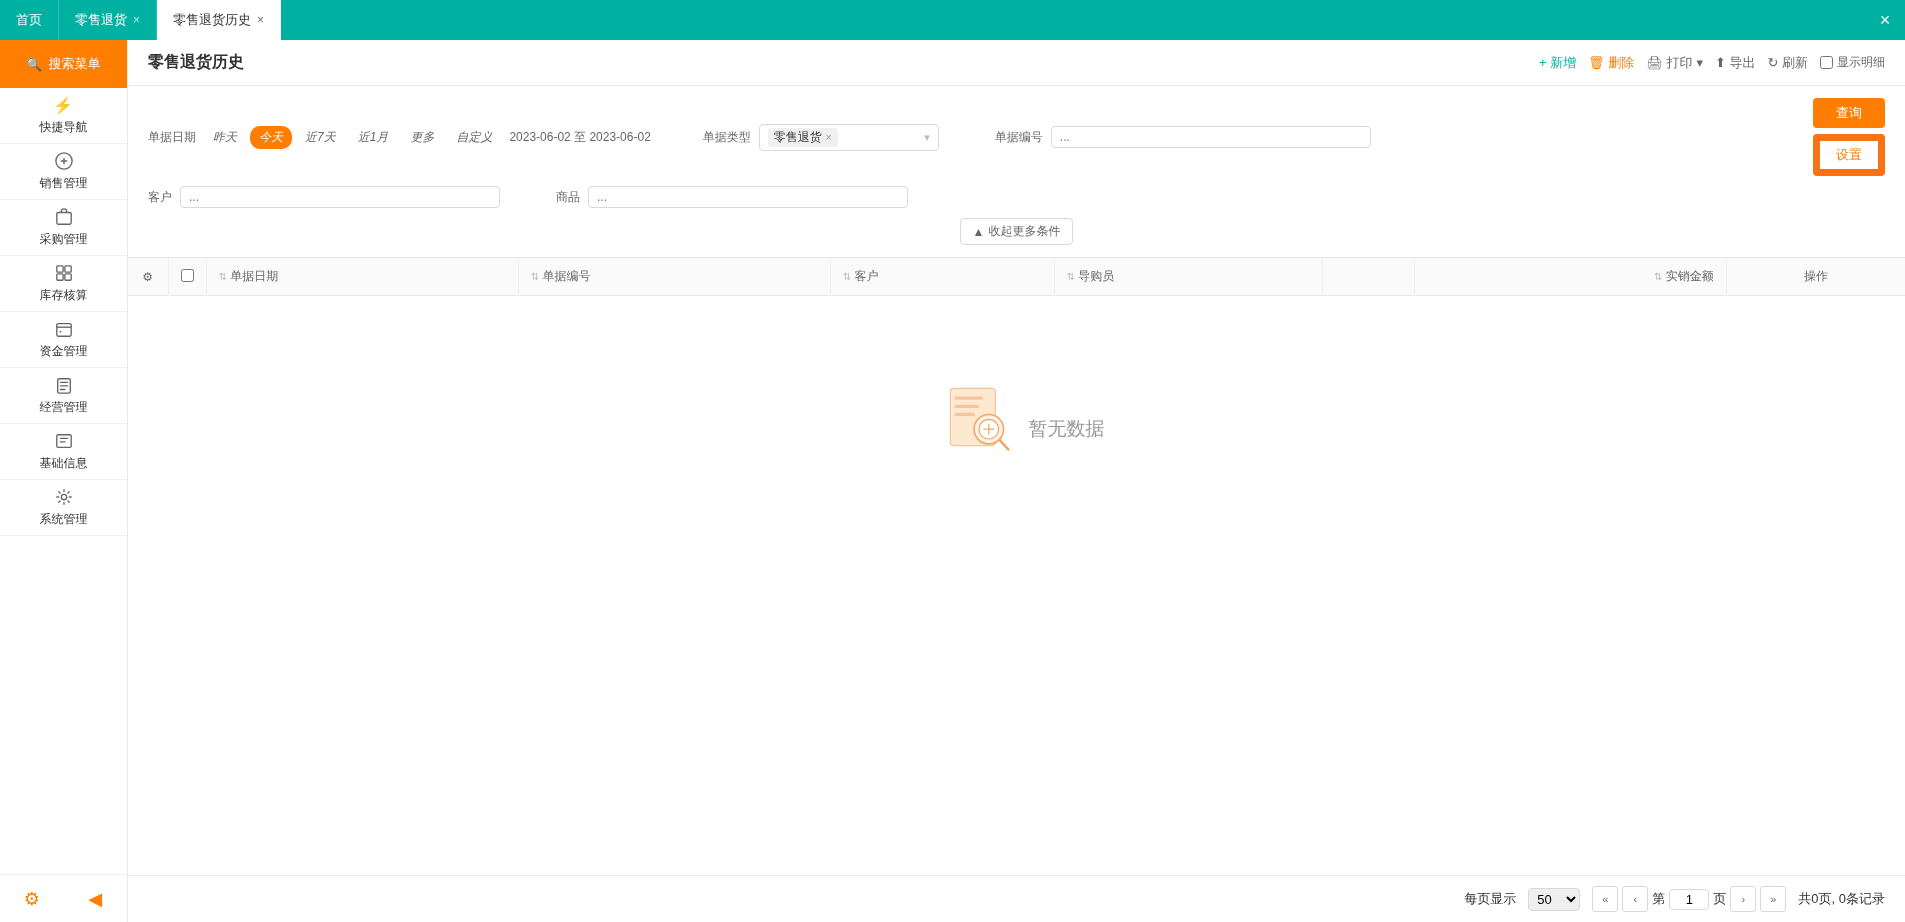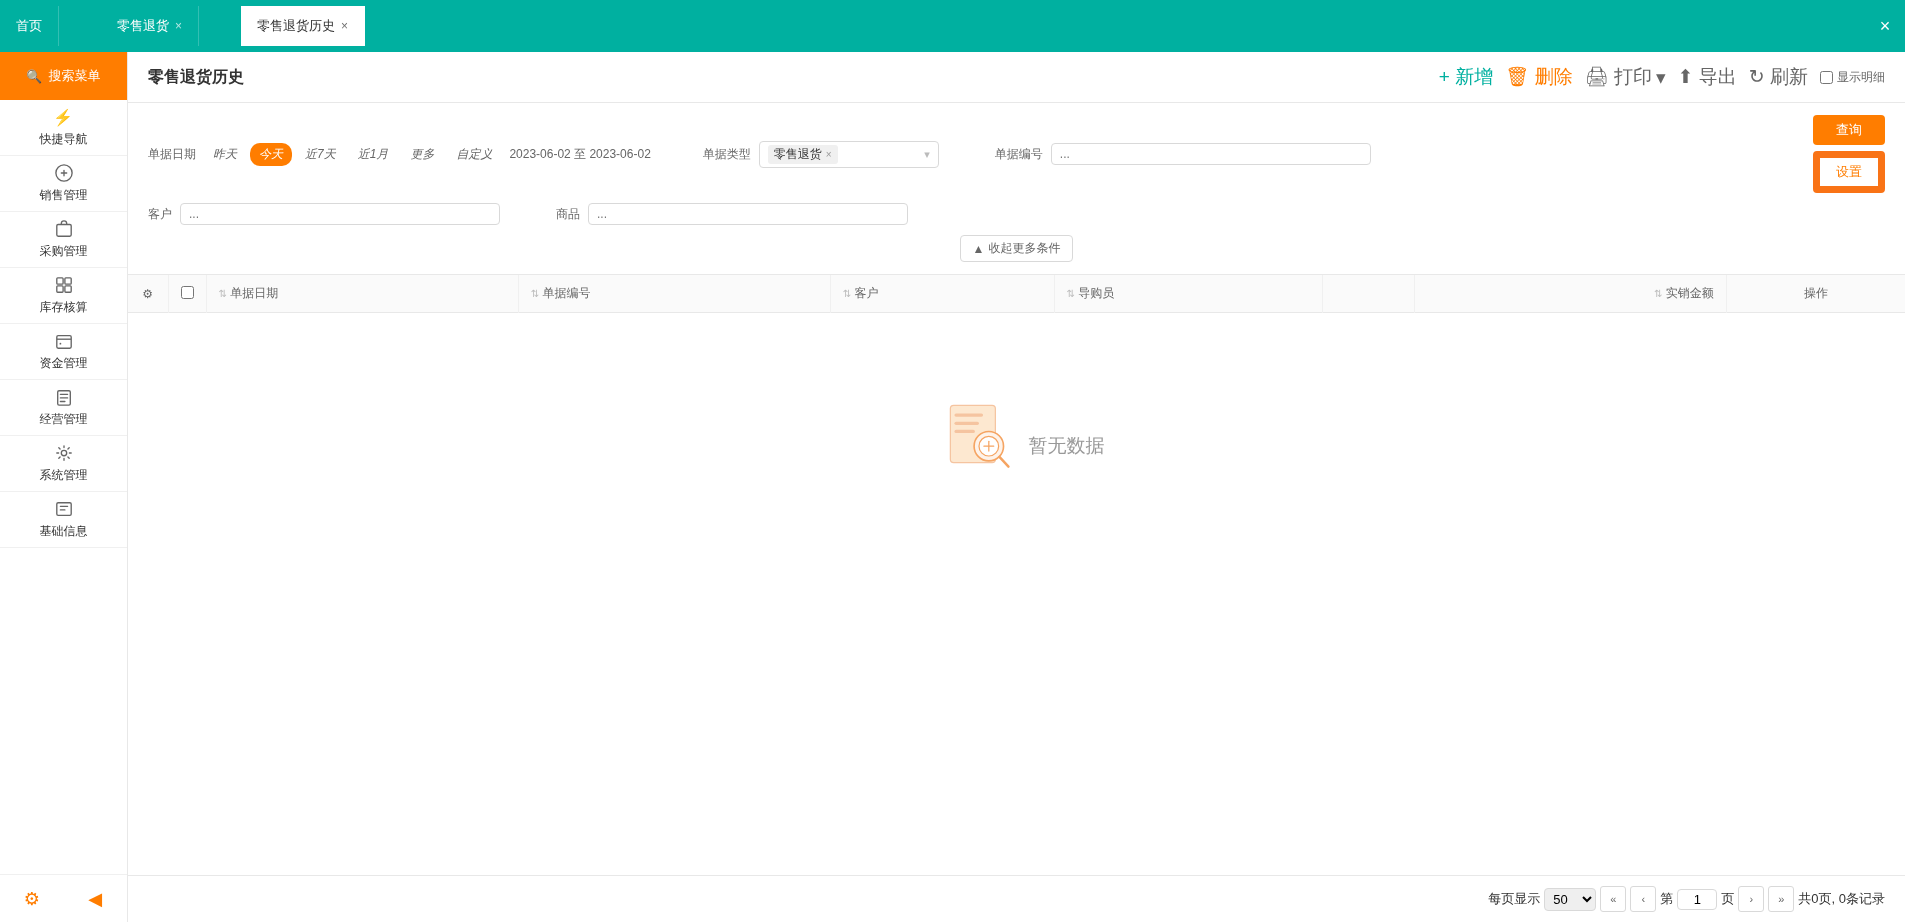--- a/index.html
+++ b/index.html
@@ -1,26 +1,25 @@
 <!DOCTYPE html>
 <html><head>
   <meta charset="utf-8">
   <style>
     * { box-sizing: border-box; margin: 0; padding: 0; }
     body { font-family: 'Microsoft YaHei', sans-serif; font-size: 13px; color: #333; background: #f0f2f5; display: flex; flex-direction: column; height: 922px; overflow: hidden; }
 
     
     .top-bar {
       background: #00b0a0;
-      height: 52px;
+      height: 40px;
       display: flex;
       align-items: center;
       padding: 0 0 0 0;
       flex-shrink: 0;
-      gap: 42px;
     }
     .tab-item {
       height: 40px;
       display: flex;
       align-items: center;
       padding: 0 16px;
       color: #fff;
       font-size: 13px;
       cursor: pointer;
       white-space: nowrap;
@@ -139,21 +138,21 @@
       display: flex;
       align-items: center;
       gap: 12px;
     }
     .action-btn {
       display: flex;
       align-items: center;
       gap: 4px;
       color: #666;
       cursor: pointer;
-      font-size: 19px;
+      font-size: 13px;
       white-space: nowrap;
     }
     .action-btn.new { color: #00b0a0; }
     .action-btn.delete { color: #ff7d00; }
     .checkbox-label {
       display: flex;
       align-items: center;
       gap: 4px;
       font-size: 12px;
       color: #666;
@@ -324,21 +323,21 @@
     }
 
     
     .pagination {
       background: #fff;
       border-top: 1px solid #e8e8e8;
       padding: 10px 20px;
       display: flex;
       align-items: center;
       justify-content: flex-end;
-      gap: 4px;
+      gap: 12px;
       font-size: 13px;
       flex-shrink: 0;
     }
     .pagination-select {
       border: 1px solid #d9d9d9;
       border-radius: 4px;
       padding: 2px 4px;
       font-size: 13px;
     }
     .pagination-nav {
@@ -442,34 +441,34 @@
         <svg width="18" height="18" viewBox="0 0 20 20" fill="none">
             <rect x="3" y="3" width="14" height="16" rx="1.5" stroke="#666" stroke-width="1.5"></rect>
             <path d="M6 7h8M6 11h8M6 15h5" stroke="#666" stroke-width="1.5" stroke-linecap="round"></path>
           </svg>
       </span>
       <span>经营管理</span>
     </div>
     <div class="sidebar-item">
       <span class="icon">
         <svg width="18" height="18" viewBox="0 0 20 20" fill="none">
+            <rect x="2" y="3" width="16" height="14" rx="1.5" stroke="#666" stroke-width="1.5"></rect>
+            <path d="M6 7h8M6 11h5" stroke="#666" stroke-width="1.5" stroke-linecap="round"></path>
+          </svg>
+      </span>
+      <span>基础信息</span>
+    </div>
+    <div class="sidebar-item">
+      <span class="icon">
+        <svg width="18" height="18" viewBox="0 0 20 20" fill="none">
             <circle cx="10" cy="10" r="3" stroke="#666" stroke-width="1.5"></circle>
             <path d="M10 2v2M10 16v2M2 10h2M16 10h2M4.22 4.22l1.42 1.42M14.36 14.36l1.42 1.42M4.22 15.78l1.42-1.42M14.36 5.64l1.42-1.42" stroke="#666" stroke-width="1.5" stroke-linecap="round"></path>
           </svg>
       </span>
       <span>系统管理</span>
-    </div>
-    <div class="sidebar-item">
-      <span class="icon">
-        <svg width="18" height="18" viewBox="0 0 20 20" fill="none">
-            <rect x="2" y="3" width="16" height="14" rx="1.5" stroke="#666" stroke-width="1.5"></rect>
-            <path d="M6 7h8M6 11h5" stroke="#666" stroke-width="1.5" stroke-linecap="round"></path>
-          </svg>
-      </span>
-      <span>基础信息</span>
     </div>
     <div class="sidebar-bottom">
       <div class="sidebar-bottom-btn">⚙</div>
       <div class="sidebar-bottom-btn">◀</div>
     </div>
   </div>
 
   <div class="content">
 
     <div class="page-header">

